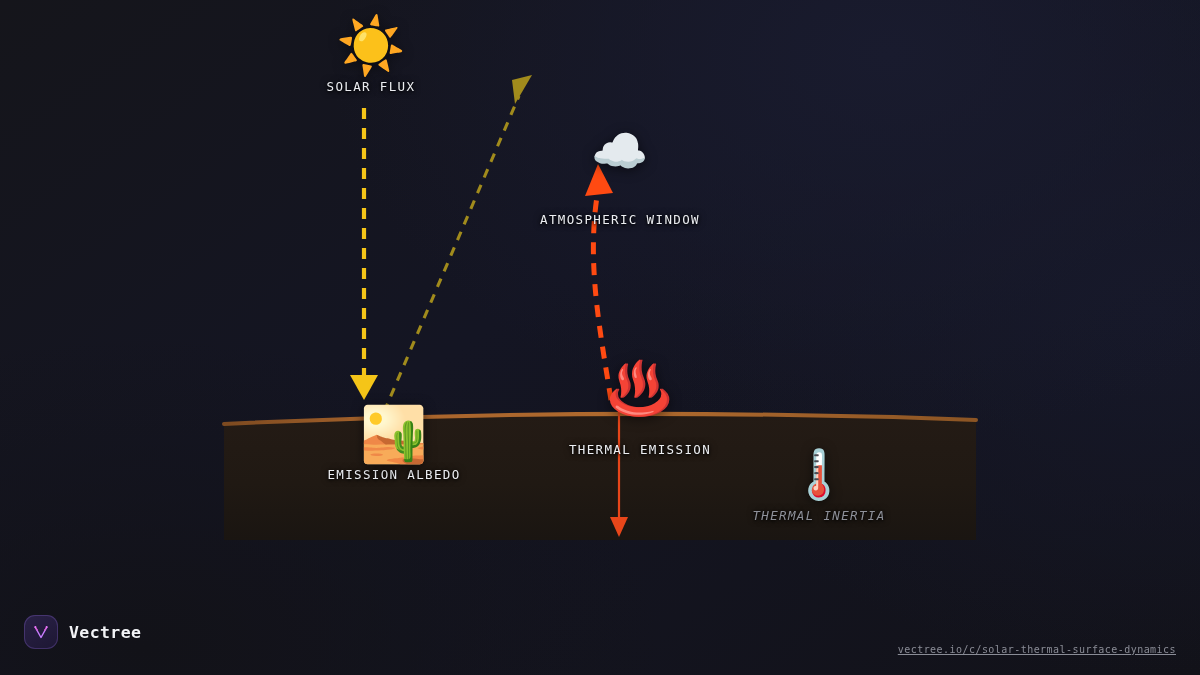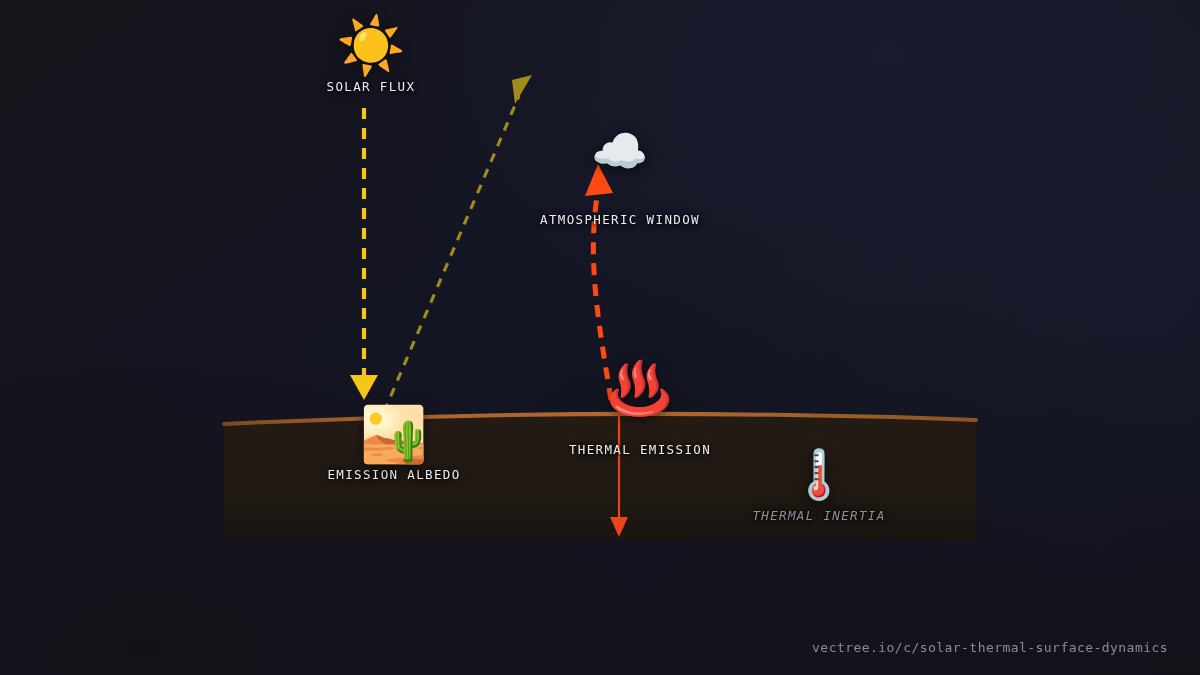--- a/index.html
+++ b/index.html
@@ -111,25 +111,26 @@
     font-weight: bold;
     line-height: 1.06;
     color: #ffffff;
     letter-spacing: -0.3px;
     margin: 0;
     max-width: 820px;
     white-space: pre-line;
   }
   .url {
     position: absolute;
-    right: 32px;
+    right: 24px;
     bottom: 20px;
-    font-size: 13px;
+    font-size: 10px;
     color: #8a8c96;
     letter-spacing: 0.45px;
+    text-decoration: underline;
   }
 </style>
 </head>
 <body>
 
 <div id="stage">
 
   <div class="scene">
 
     <svg class="svg-layer" viewBox="0 0 1200 675">
@@ -194,18 +195,29 @@
 
     <div class="node" id="node-inertia">
       <div class="node-emoji">🌡️</div>
       <div class="node-label dim">THERMAL INERTIA</div>
     </div>
 
   </div>
 
   <div class="footer">
 
+    <div class="brand">
+      <div class="brand-mark">
+        <svg width="20" height="20" viewBox="0 0 24 24">
+          <path d="M5.2 6.4 L12 18.6 L18.8 6.4" fill="none" stroke="#c77dff" stroke-width="1.7" stroke-linecap="round" stroke-linejoin="round"></path>
+          <path d="M5.2 6.4 L7.6 9.6 M18.8 6.4 L16.4 9.6" fill="none" stroke="#e05bd8" stroke-width="1.5" stroke-linecap="round"></path>
+          <circle cx="5.2" cy="6.0" r="1.25" fill="#e879f9"></circle>
+          <circle cx="18.8" cy="6.0" r="1.25" fill="#e879f9"></circle>
+        </svg>
+      </div>
+      <div class="brand-name">Vectree</div>
+    </div>
 
 
     <div class="url">vectree.io/c/solar-thermal-surface-dynamics</div>
   </div>
 
 </div>
 
 </body></html>

